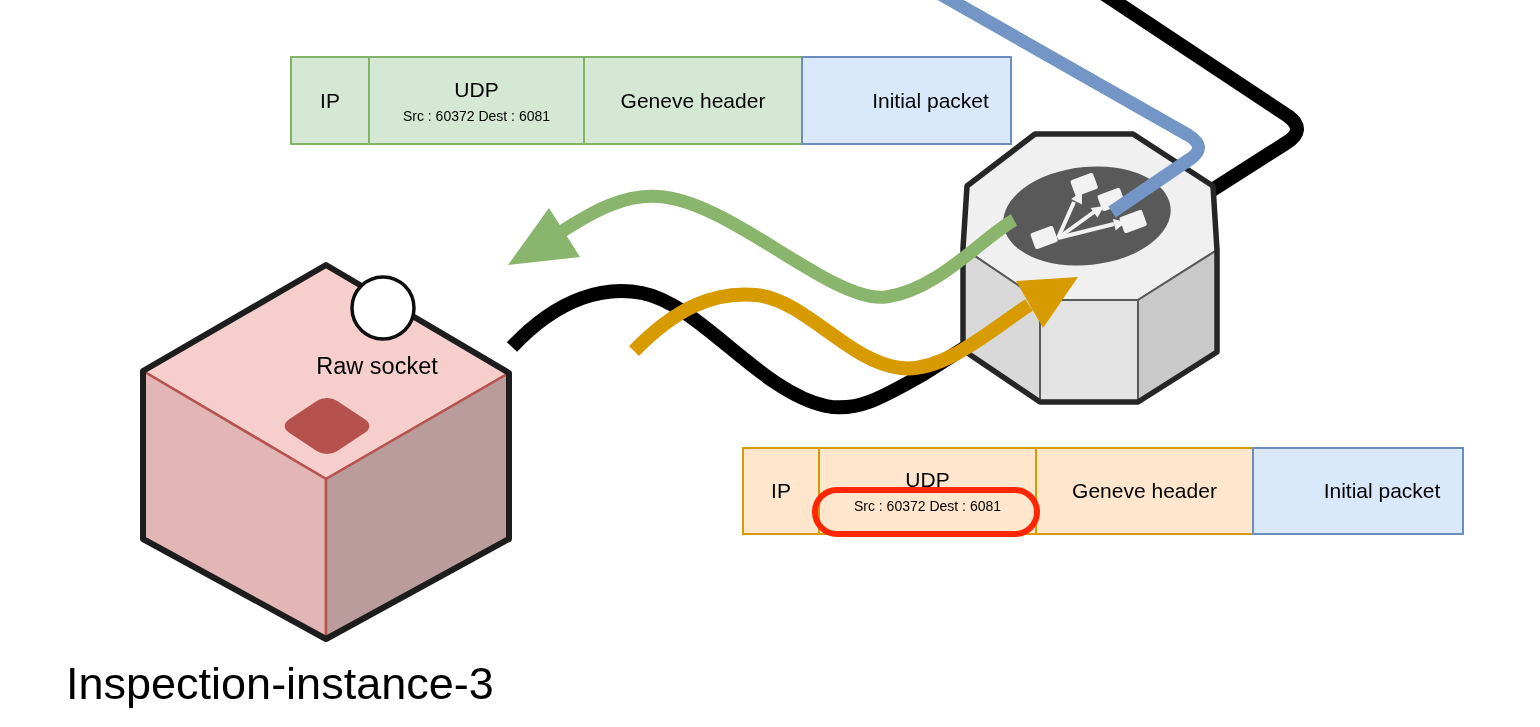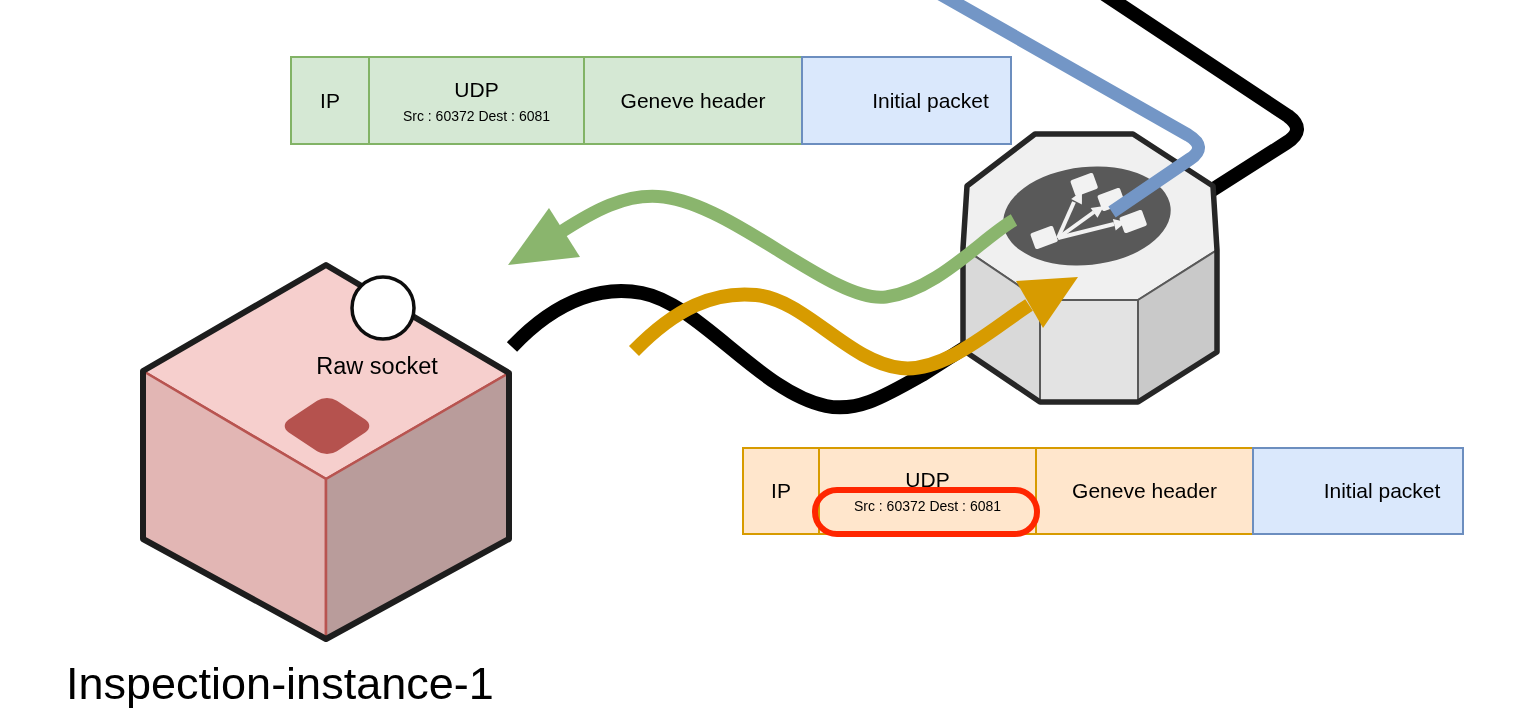--- a/index.html
+++ b/index.html
@@ -119,15 +119,15 @@
     <div class="pcell orange" style="width:219px">
       <div class="ttl">Geneve header</div>
     </div>
     <div class="pcell blue" style="width:212px">
       <div class="ttl">Initial packet</div>
     </div>
   </div>
 
   <div id="red-highlight"></div>
 
-  <div id="instance-label">Inspection-instance-1</div>
+  <div id="instance-label">Inspection-instance-3</div>
 
 </div>
 
 </body></html>

